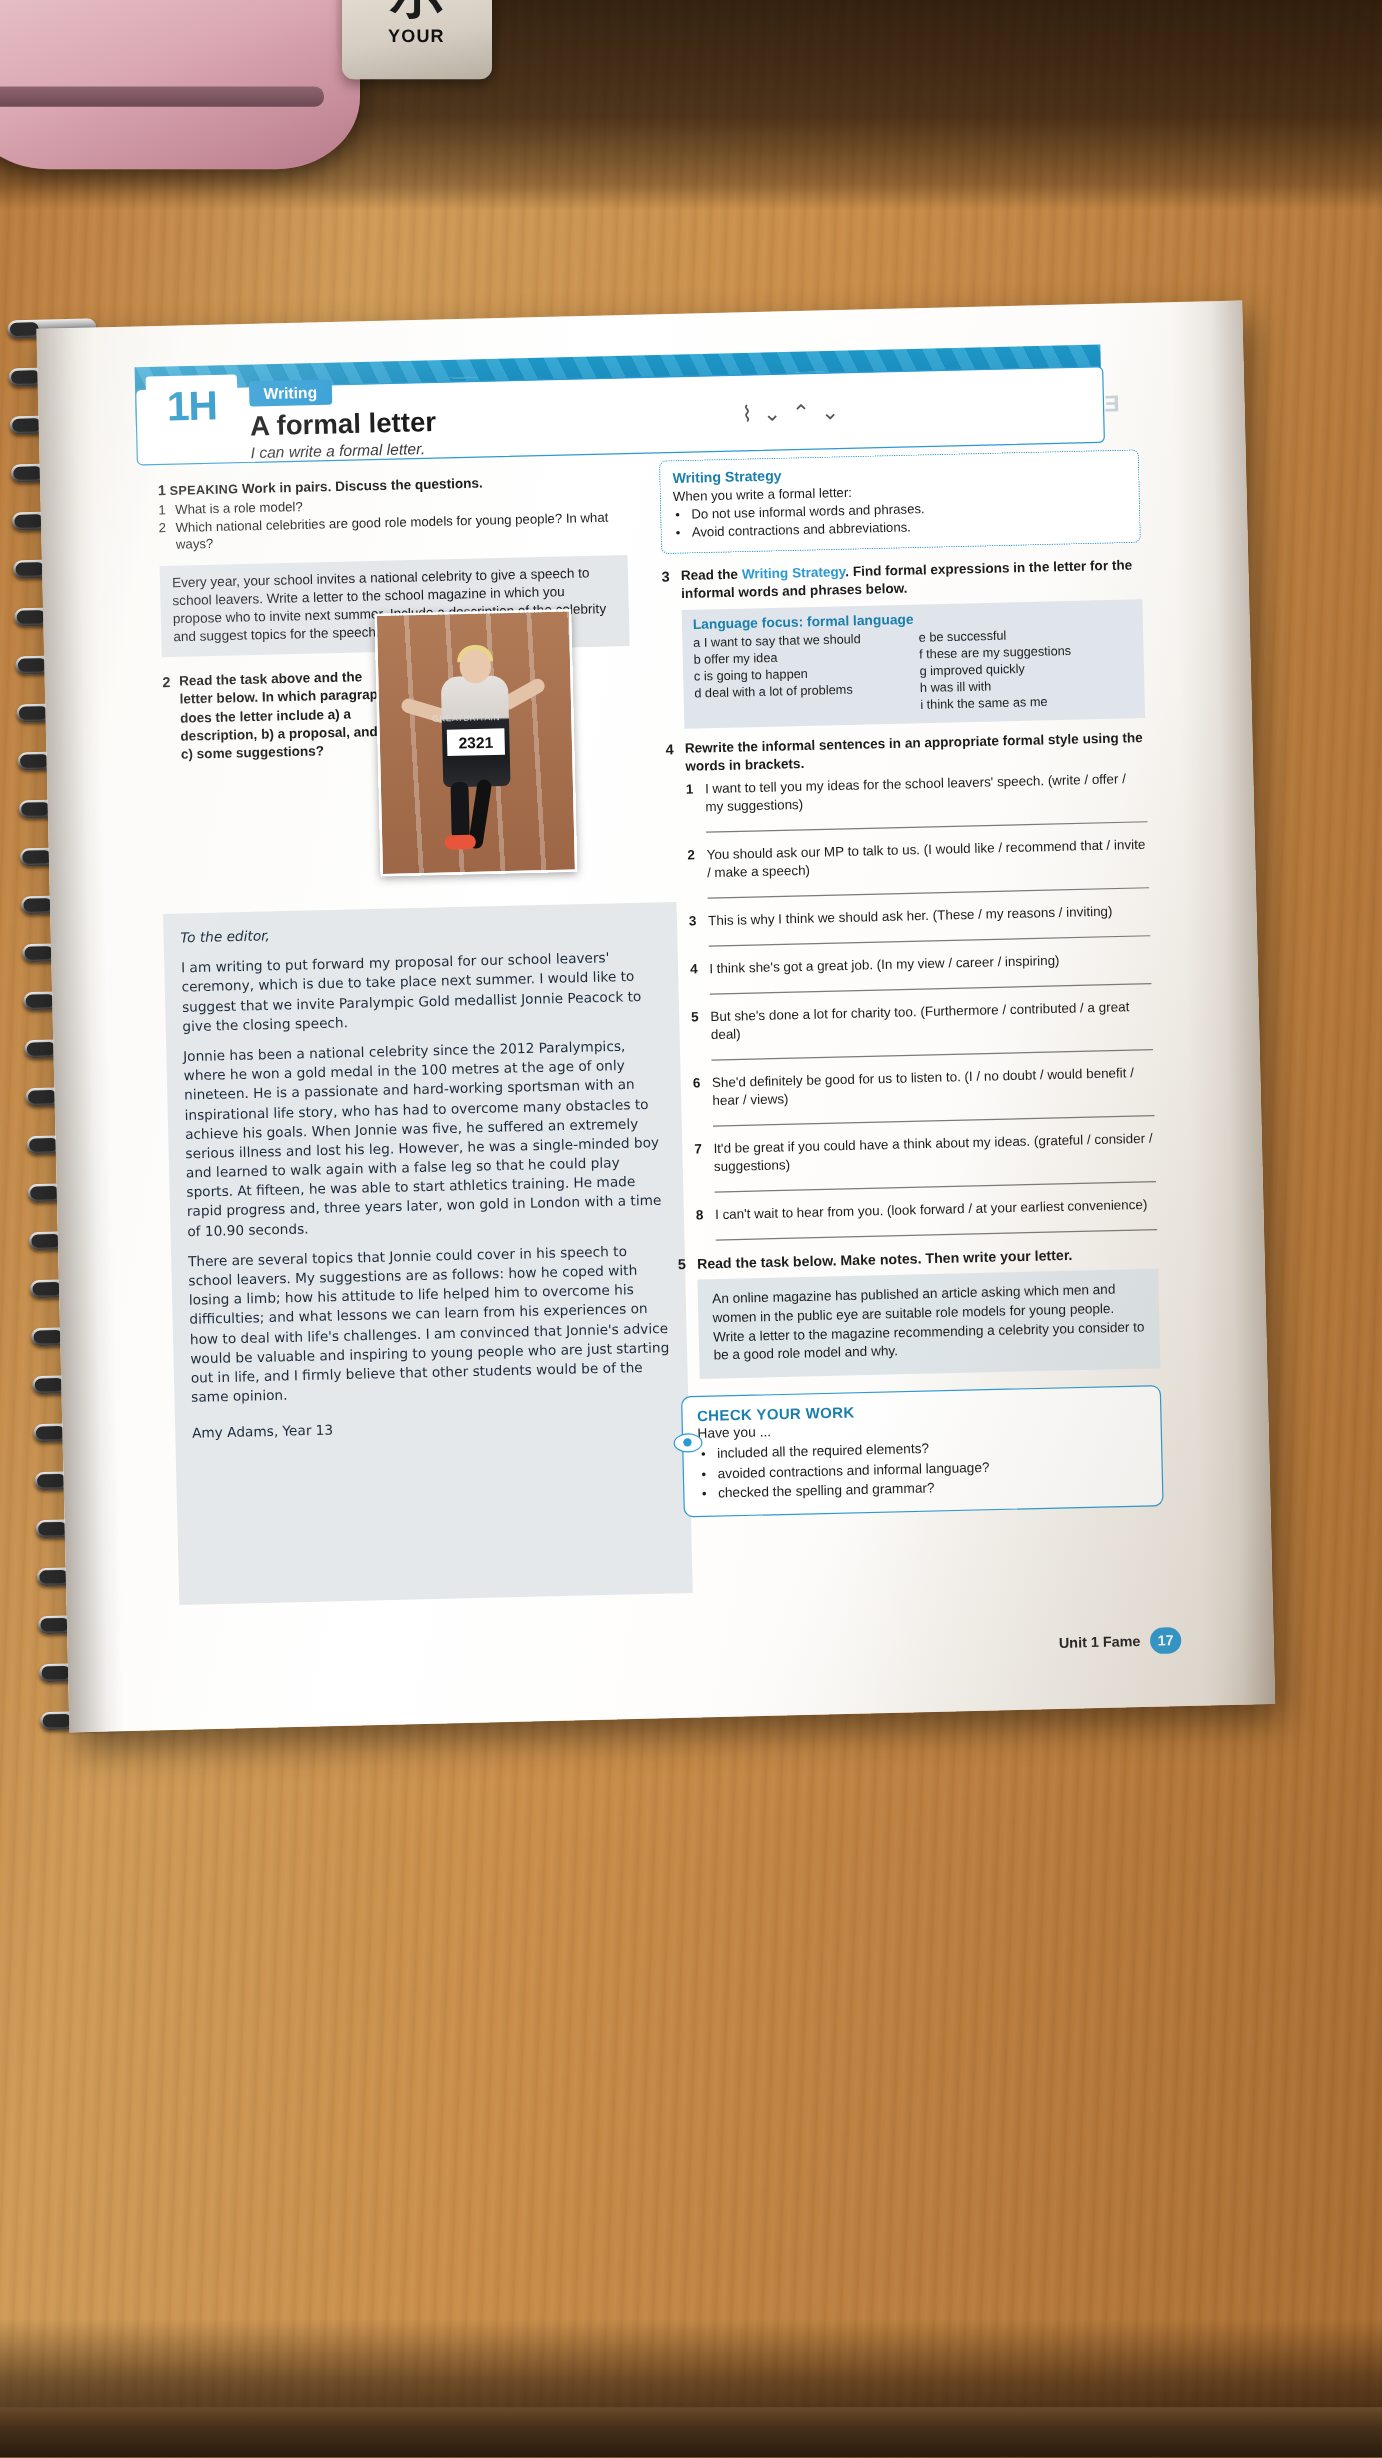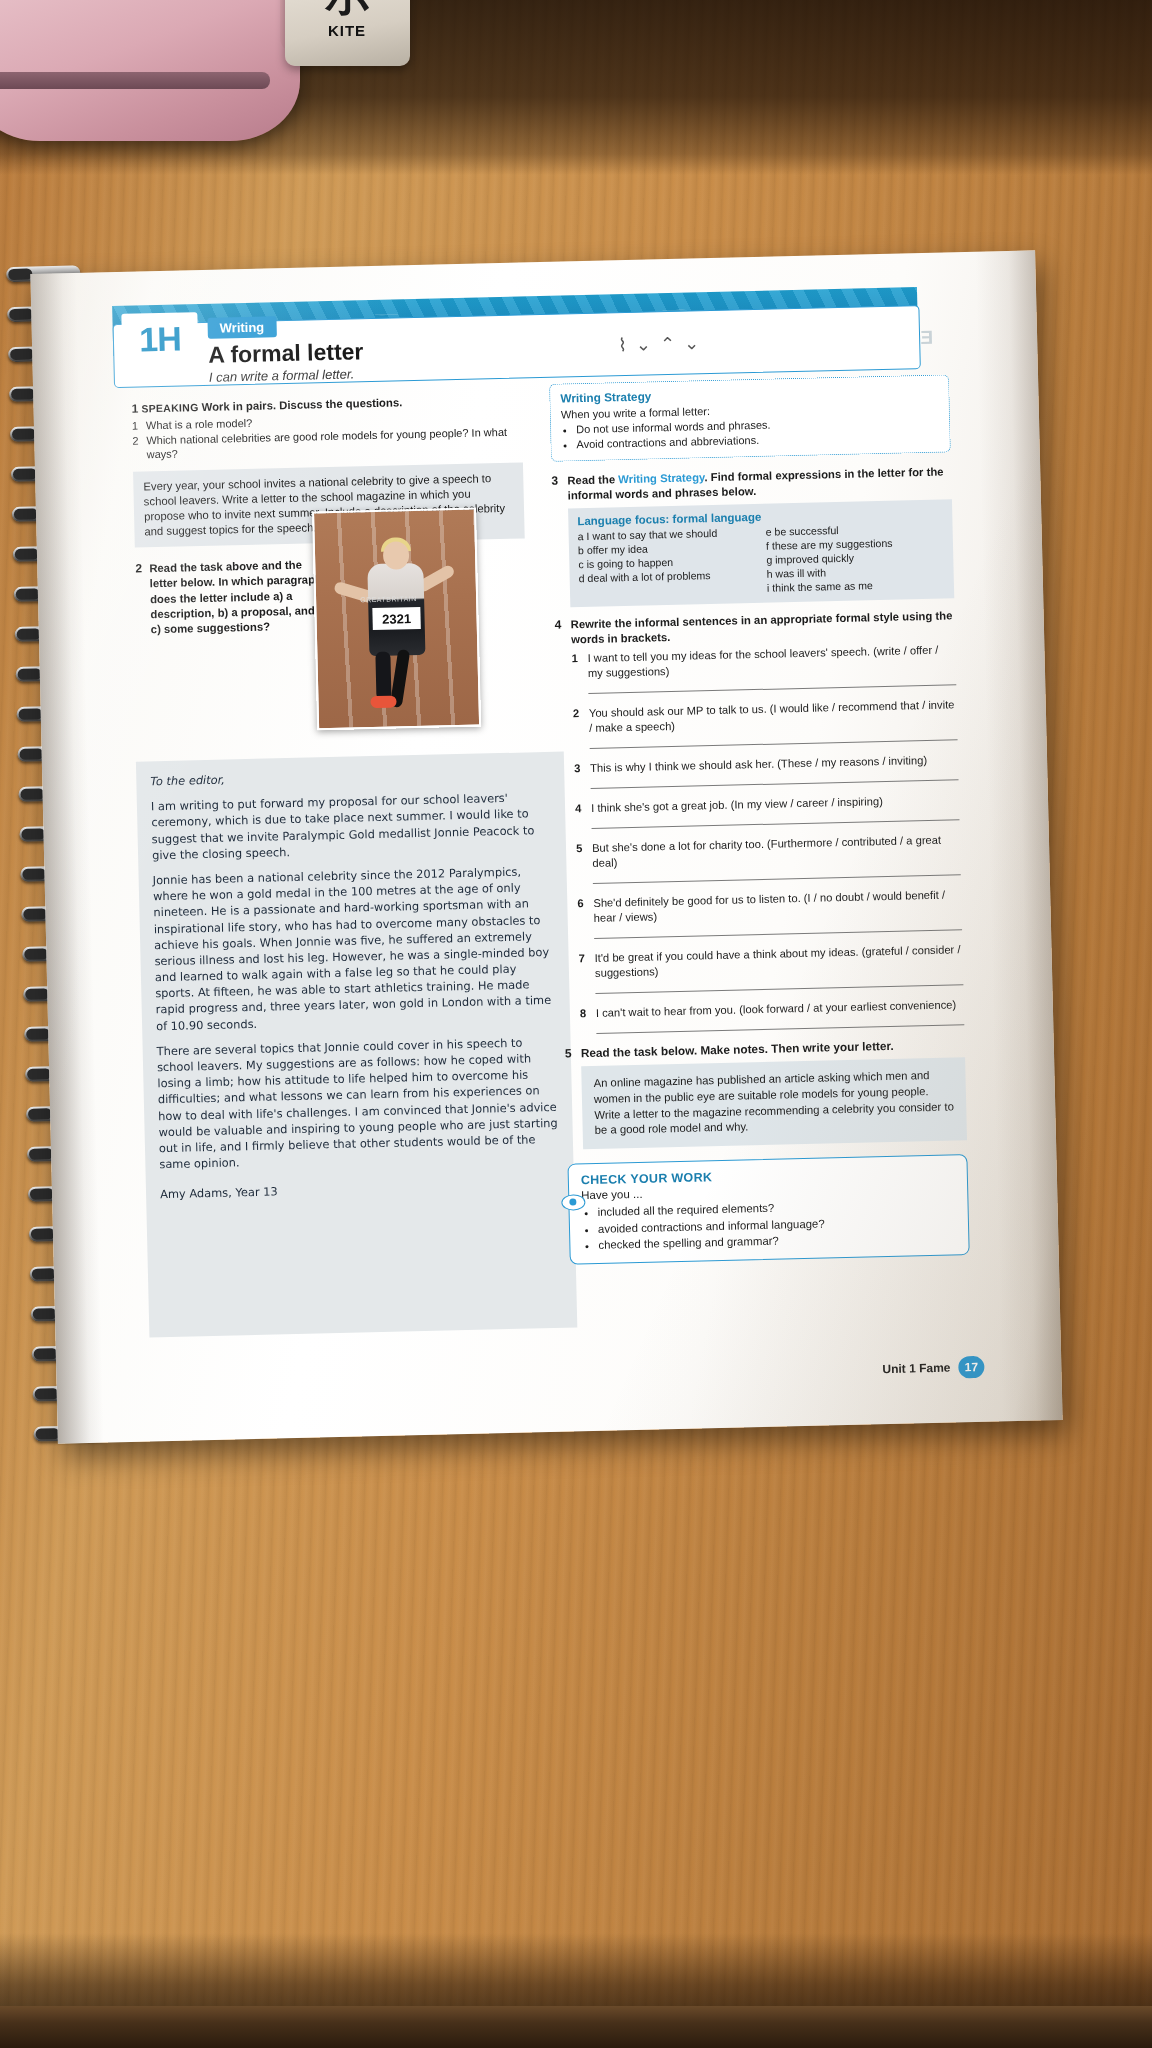--- a/index.html
+++ b/index.html
@@ -243,21 +243,21 @@
 
 <div class="desk"></div>
 <div class="desk-shadow-top"></div>
 
 <div class="case">
   <div class="case-zip"></div>
 </div>
 <div class="case2"></div>
 <div class="pouch">
   <div class="pouch-logo">ボ</div>
-  <div class="pouch-brand">KITE</div>
+  <div class="pouch-brand">YOUR</div>
 </div>
 
 <div class="spiral" id="spiral">
     <div class="ring" style="top: 8px;"></div>
     <div class="ring" style="top: 48px;"></div>
     <div class="ring" style="top: 88px;"></div>
     <div class="ring" style="top: 128px;"></div>
     <div class="ring" style="top: 168px;"></div>
     <div class="ring" style="top: 208px;"></div>
     <div class="ring" style="top: 248px;"></div>

